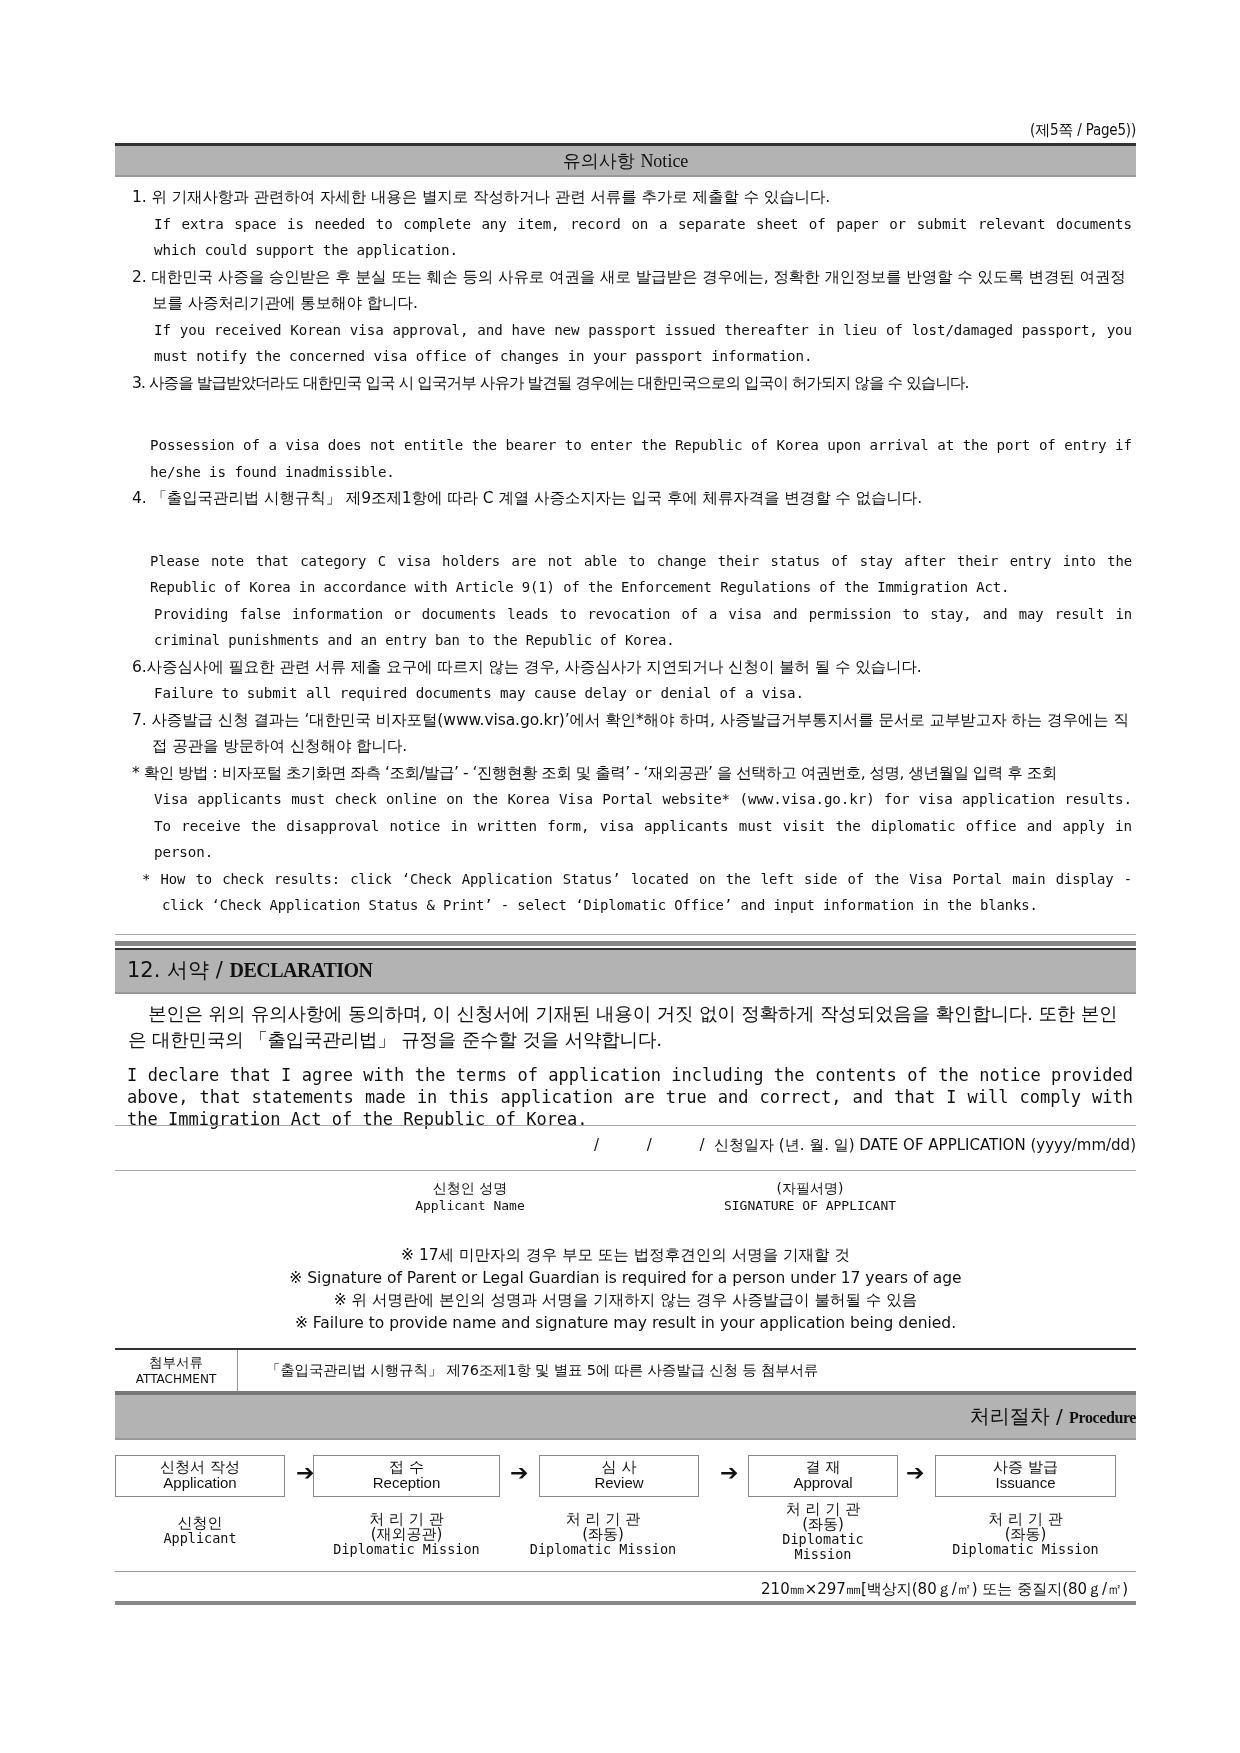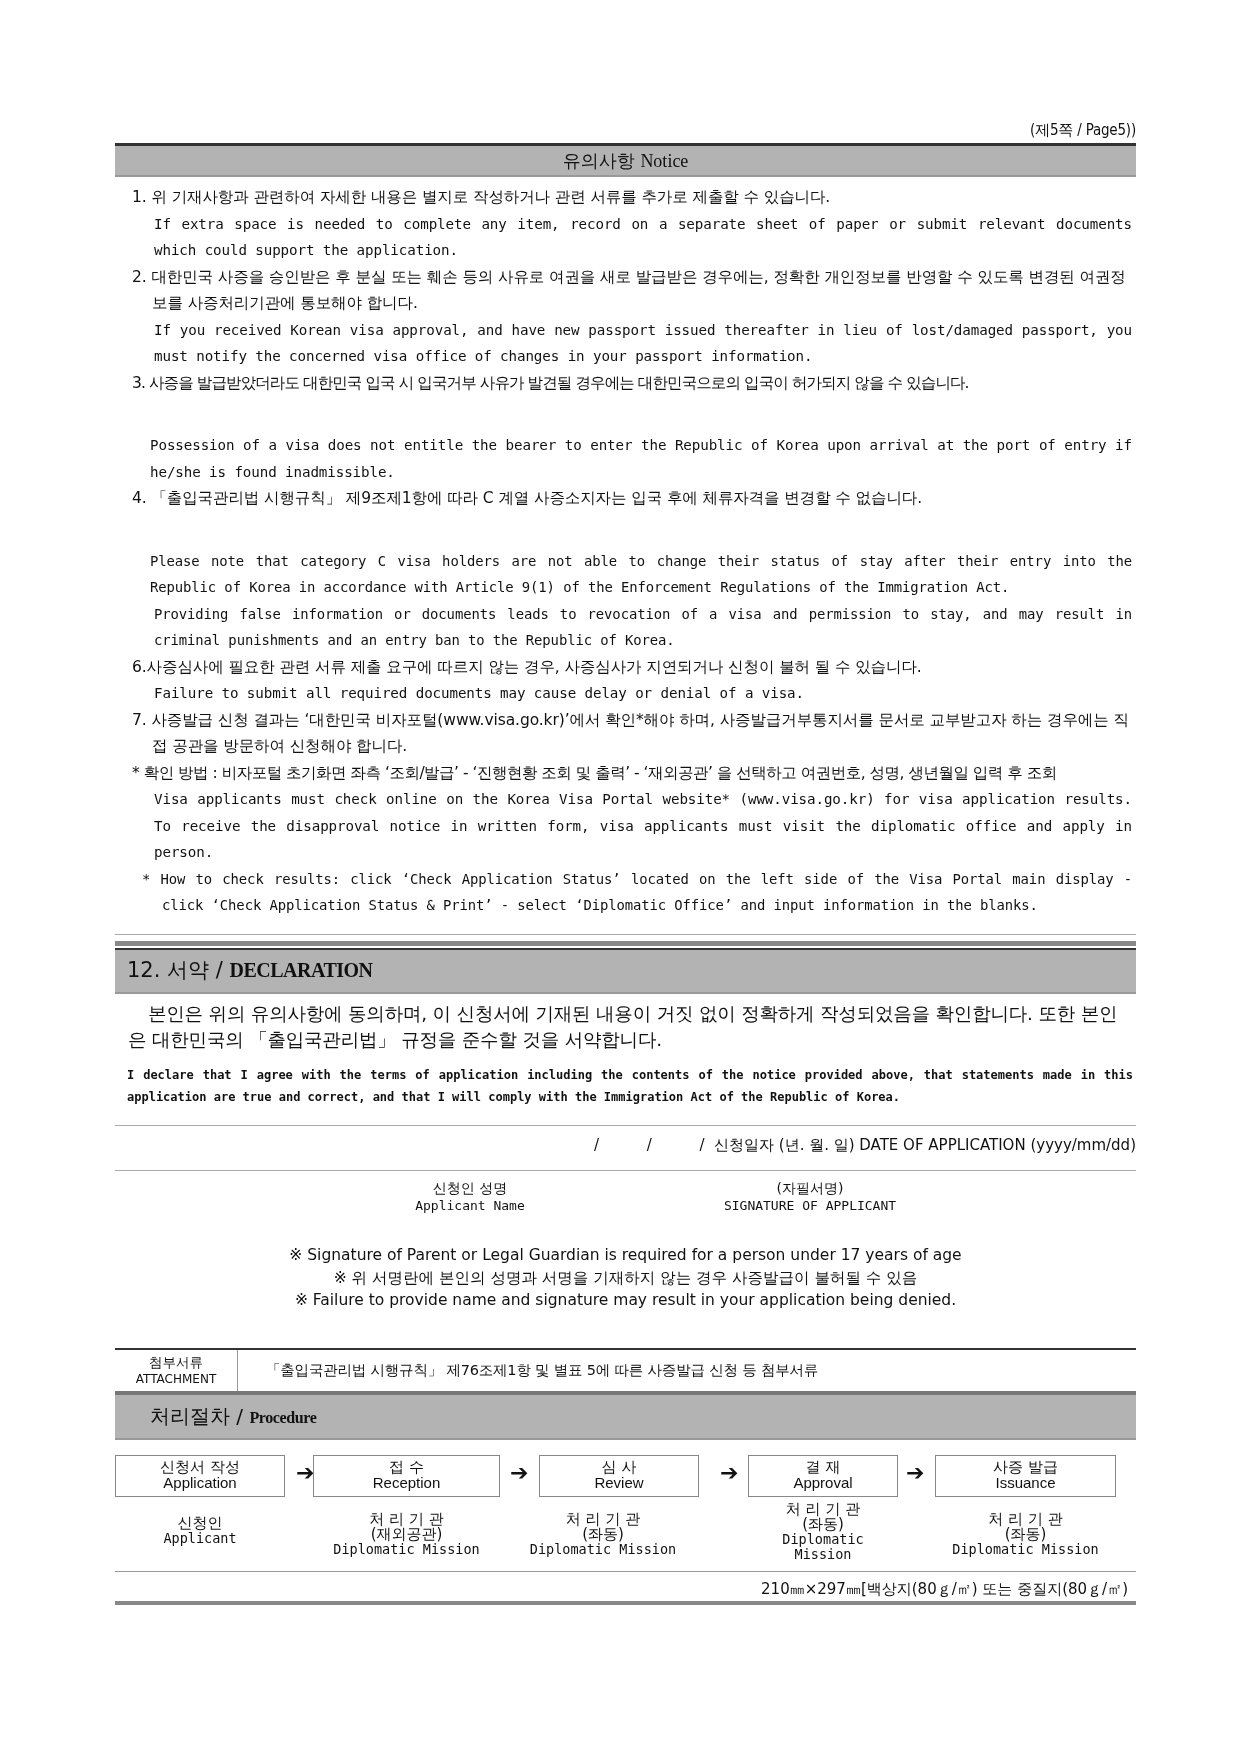--- a/index.html
+++ b/index.html
@@ -12,31 +12,31 @@
   .notices .ko { white-space: normal; }
   .notices .en { font-family: "DejaVu Sans Mono", monospace; font-size: 14.2px; text-align: justify; text-align-last: left; }
   .ind1 { padding-left: 18px; margin-top: 36px; }
   .ind2 { padding-left: 22px; }
   .hang { padding-left: 20px; text-indent: -20px; }
   .sep1 { position: absolute; top: 934px; left: 0; width: 1021px; border-top: 1px solid #aaa; }
   .sep2 { position: absolute; top: 941px; left: 0; width: 1021px; height: 5px; background: #888; }
   .bar-decl { position: absolute; top: 948px; left: 0; width: 1021px; height: 46px; background: #b3b3b3; border-top: 2px solid #333; border-bottom: 2px solid #999; box-sizing: border-box; font-size: 21px; line-height: 40px; padding-left: 12px; }
   .bar-decl b { font-family: "Liberation Serif", serif; font-size: 20px; letter-spacing: -0.5px; }
   .decl-ko { position: absolute; top: 1001px; left: 13px; width: 1005px; font-size: 18.5px; line-height: 26px; text-indent: 20px; letter-spacing: -0.2px; }
-  .decl-en { position: absolute; top: 1064px; left: 12px; width: 1006px; font-family: "DejaVu Sans Mono", monospace; font-size: 12px; line-height: 22px; text-align: justify; text-align-last: left; font-weight: bold; }
+  .decl-en { position: absolute; top: 1064px; left: 12px; width: 1006px; font-family: "DejaVu Sans Mono", monospace; font-size: 17px; line-height: 22px; text-align: justify; text-align-last: left; }
   .line-date-top { position: absolute; top: 1125px; left: 0; width: 1021px; border-top: 1px solid #aaa; }
   .date-row { position: absolute; top: 1136px; right: 0; font-size: 15px; white-space: pre; }
   .line-date-bot { position: absolute; top: 1170px; left: 0; width: 1021px; border-top: 1px solid #aaa; }
   .sig-name { position: absolute; top: 1180px; left: 290px; width: 130px; text-align: center; font-size: 14px; line-height: 17px; }
   .sig-sig { position: absolute; top: 1180px; left: 580px; width: 230px; text-align: center; font-size: 14px; line-height: 17px; }
   .warn { position: absolute; top: 1244px; left: 0; width: 1021px; text-align: center; font-size: 15.5px; line-height: 22.5px; }
   .attach { position: absolute; top: 1348px; left: 0; width: 1021px; height: 44px; border-top: 2px solid #333; box-sizing: border-box; display: flex; gap: 12px; }
   .attach-label { width: 123px; border-right: 1px solid #999; text-align: center; font-size: 13.5px; line-height: 17px; padding-top: 4px; box-sizing: border-box; }
   .attach-value { padding-left: 16px; font-size: 14.5px; line-height: 40px; letter-spacing: -0.2px; }
-  .bar-proc { position: absolute; top: 1391px; left: 0; width: 1021px; height: 49px; background: #b3b3b3; border-top: 4px solid #777; border-bottom: 2px solid #999; box-sizing: border-box; text-align: left; font-size: 20px; line-height: 43px; padding-left: 35px; }
+  .bar-proc { position: absolute; top: 1391px; left: 0; width: 1021px; height: 49px; background: #b3b3b3; border-top: 4px solid #777; border-bottom: 2px solid #999; box-sizing: border-box; text-align: right; font-size: 20px; line-height: 43px; padding-left: 35px; }
   .bar-proc b { font-family: "Liberation Serif", serif; font-size: 16px; letter-spacing: -0.4px; }
   .step { position: absolute; top: 1455px; height: 42px; border: 1px solid #888; box-sizing: border-box; text-align: center; font-size: 15px; line-height: 16px; padding-top: 3px; }
   .step .en { font-family: "Liberation Sans", sans-serif; font-size: 15px; }
   .arrow { position: absolute; top: 1462px; font-size: 22px; font-weight: bold; line-height: 22px; }
   .actor { position: absolute; text-align: center; font-size: 15px; line-height: 15px; }
   .actor .en { font-family: "DejaVu Sans Mono", monospace; font-size: 13.5px; }
   .line-proc-bot { position: absolute; top: 1571px; left: 0; width: 1021px; border-top: 1px solid #999; }
   .paper { position: absolute; top: 1580px; right: 8px; font-size: 15px; }
   .line-final { position: absolute; top: 1601px; left: 0; width: 1021px; height: 4px; background: #888; }
 </style>
@@ -103,20 +103,21 @@
   <div class="sig-name">
     <div>신청인 성명</div>
     <div style="font-family:'DejaVu Sans Mono',monospace;font-size:13px">Applicant Name</div>
   </div>
   <div class="sig-sig">
     <div>(자필서명)</div>
     <div style="font-family:'DejaVu Sans Mono',monospace;font-size:13px">SIGNATURE OF APPLICANT</div>
   </div>
 
   <div class="warn">
+    <div>※ 17세 미만자의 경우 부모 또는 법정후견인의 서명을 기재할 것</div>
     <div>※ Signature of Parent or Legal Guardian is required for a person under 17 years of age</div>
     <div>※ 위 서명란에 본인의 성명과 서명을 기재하지 않는 경우 사증발급이 불허될 수 있음</div>
     <div>※ Failure to provide name and signature may result in your application being denied.</div>
   </div>
 
   <div class="attach">
     <div class="attach-label">
       <div>첨부서류</div>
       <div style="font-size:12px">ATTACHMENT</div>
     </div>

